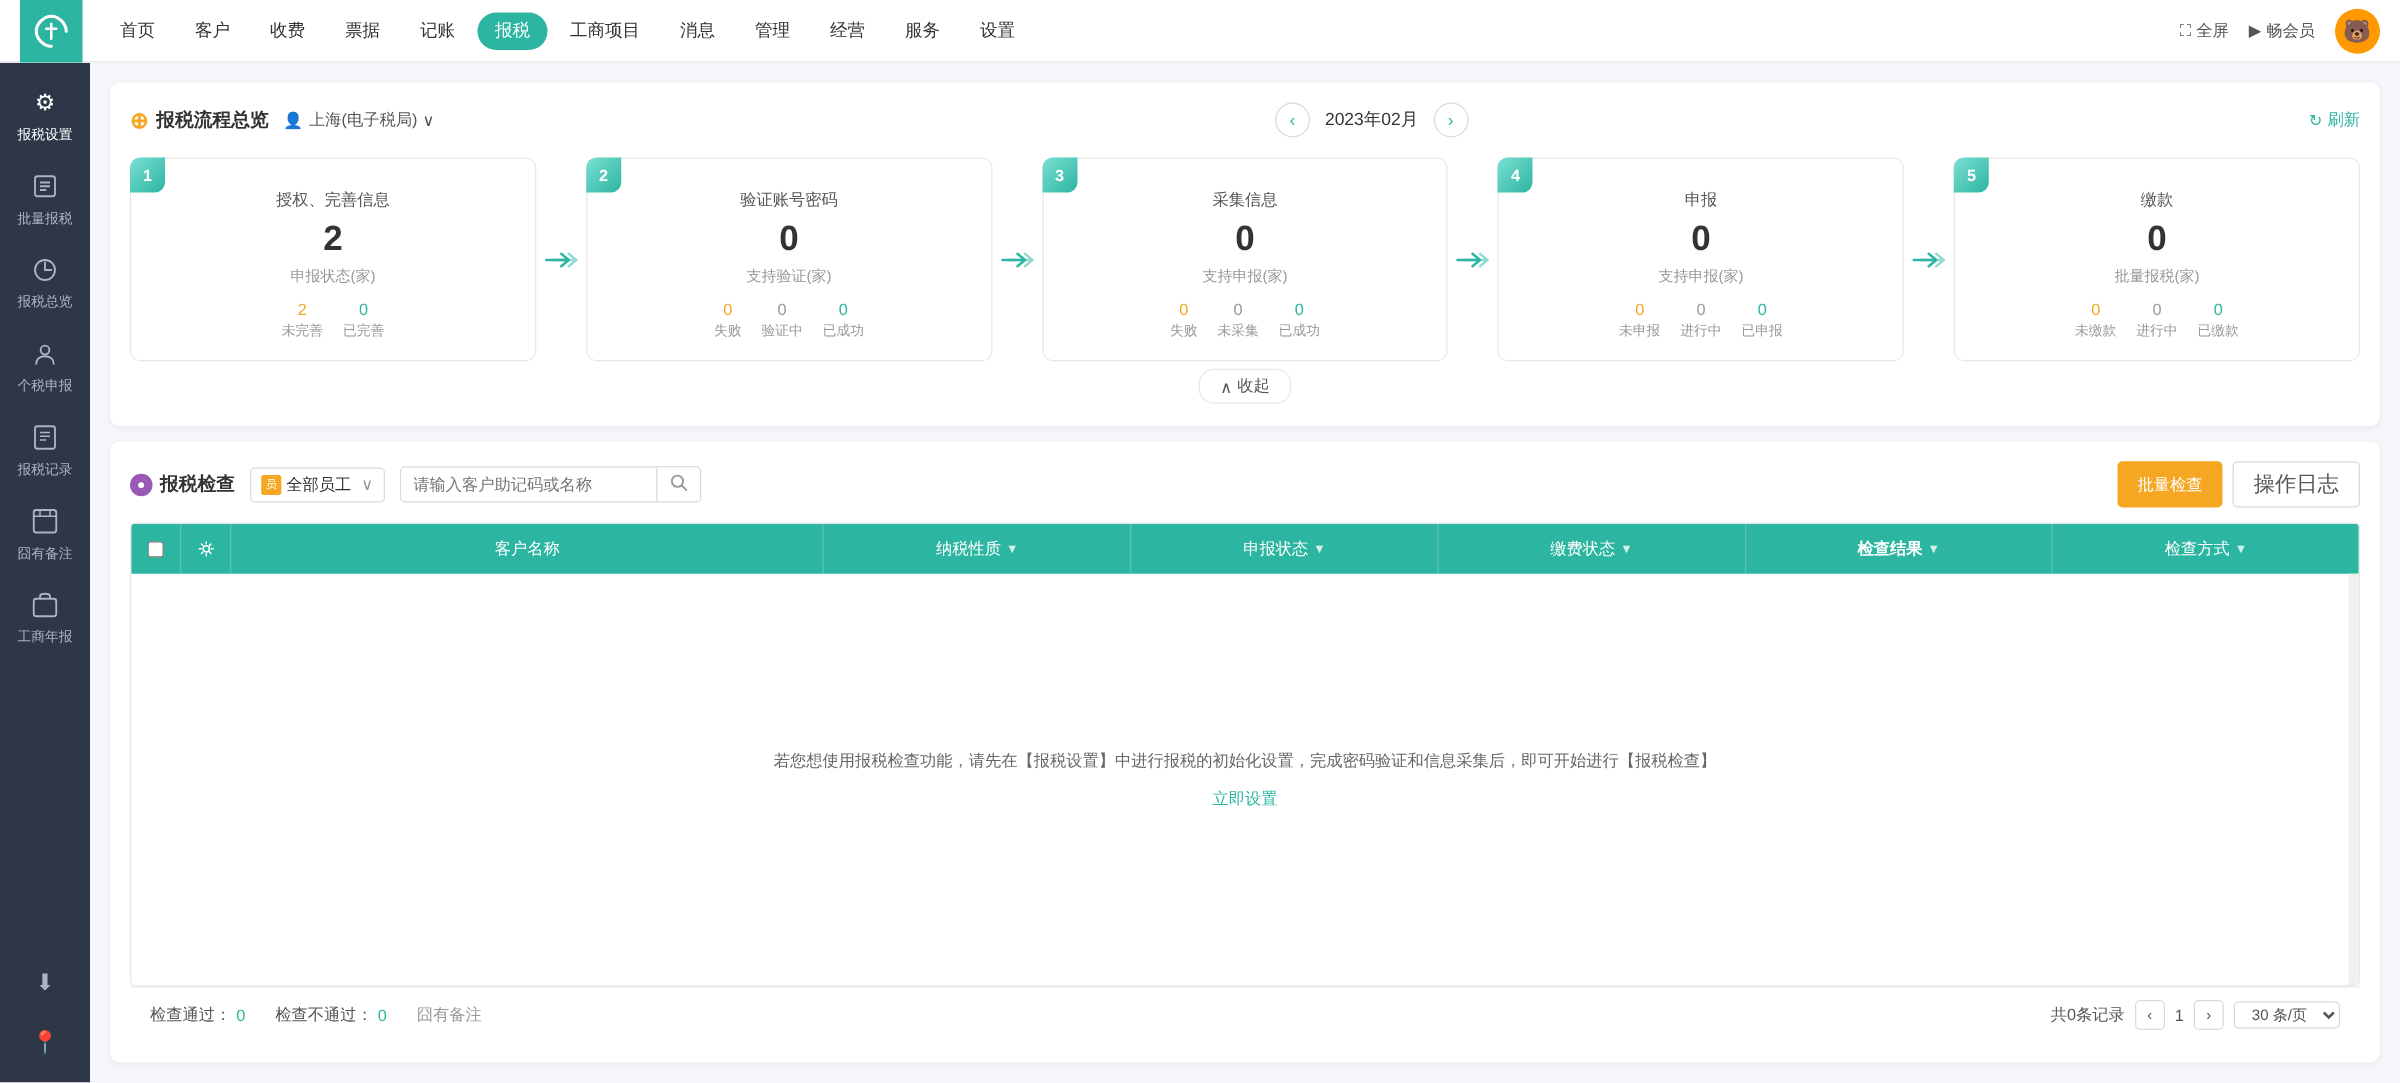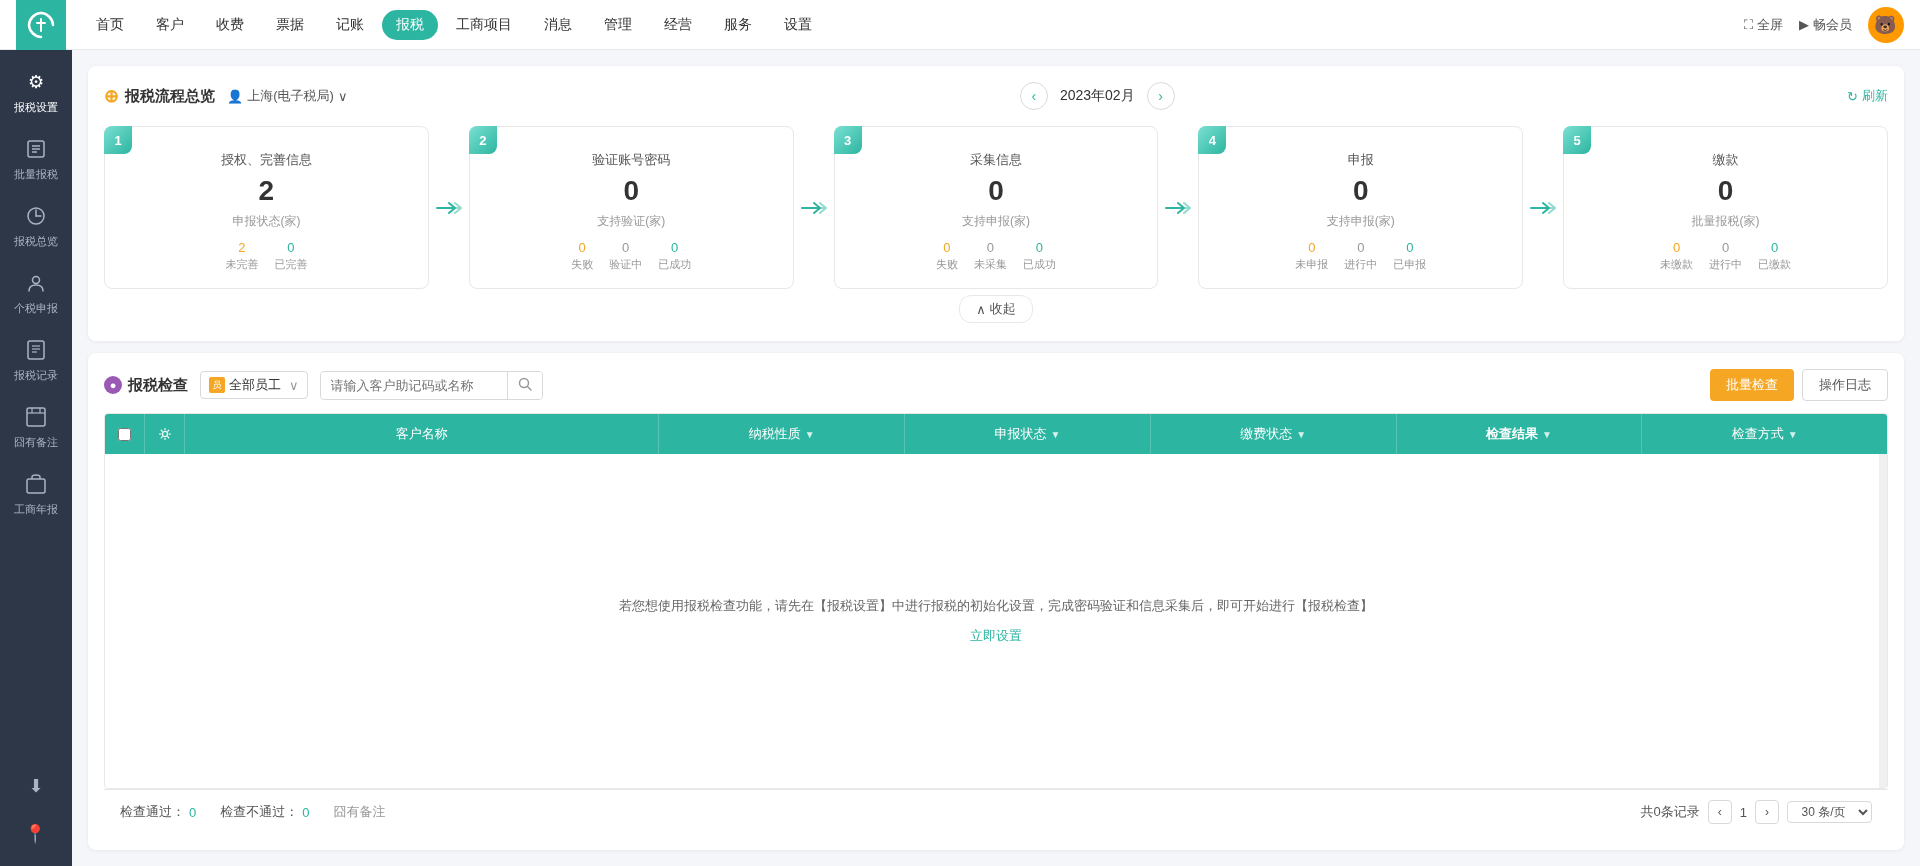--- a/index.html
+++ b/index.html
@@ -346,21 +346,21 @@
       align-items: center;
       border: 1px solid #d9d9d9;
       border-radius: 4px;
       overflow: hidden;
     }
     .search-input {
       border: none;
       outline: none;
       padding: 5px 10px;
       font-size: 13px;
-      width: 186px;
+      width: 204px;
       color: #999;
     }
     .search-btn {
       background: #fff;
       border: none;
       border-left: 1px solid #d9d9d9;
       padding: 5px 10px;
       cursor: pointer;
       color: #555;
     }
@@ -377,21 +377,21 @@
       padding: 6px 16px;
       font-size: 13px;
       cursor: pointer;
     }
     .btn-outline {
       background: #fff;
       color: #555;
       border: 1px solid #d9d9d9;
       border-radius: 4px;
       padding: 6px 16px;
-      font-size: 13px;
+      font-size: 17px;
       cursor: pointer;
     }
 
     
     .table-wrap {
       flex: 1;
       border: 1px solid #e8e8e8;
       border-radius: 4px;
       overflow: hidden;
       display: flex;

